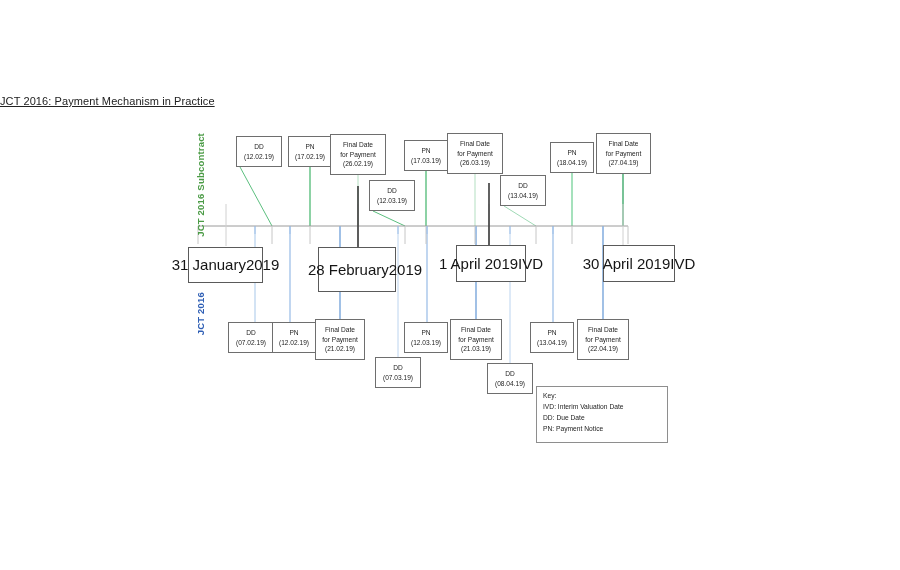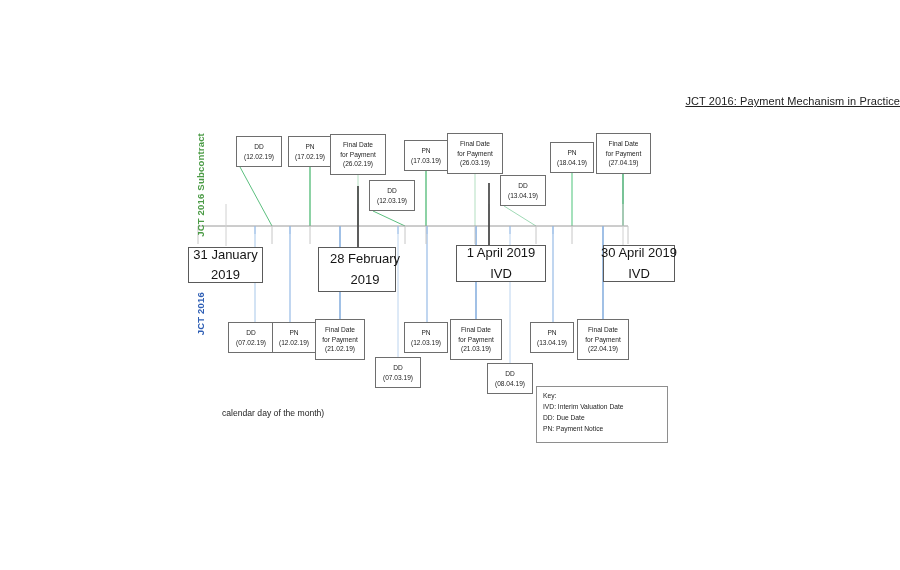--- a/index.html
+++ b/index.html
@@ -17,21 +17,21 @@
   }
   #canvas {
     position: absolute;
     left: 0; top: 0;
     width: 900px; height: 570px;
   }
   .title {
     position: absolute;
     left: 0; top: 95px;
     width: 900px;
-    text-align: right;
+    text-align: left;
     font-size: 11px;
     color: #222;
     text-decoration: underline;
     letter-spacing: .1px;
   }
   .axis-label {
     position: absolute;
     font-size: 9.5px;
     font-weight: bold;
     writing-mode: vertical-rl;
@@ -57,26 +57,26 @@
     justify-content: center;
     padding: 1px 2px;
   }
   .node .ln { display: block; white-space: nowrap; }
 
   .datebox {
     position: absolute;
     box-sizing: border-box;
     border: 1.1px solid #5a5a5a;
     background: #ffffff;
-    font-size: 13px;
+    font-size: 15px;
     line-height: 1.55;
     text-align: center;
     color: #151515;
     display: flex;
-    flex-direction: column;
+    flex-direction: row;
     align-items: center;
     justify-content: center;
   }
   .datebox .ln { display: block; white-space: nowrap; }
 
   #keybox {
     position: absolute;
     left: 536px; top: 386px;
     width: 132px; height: 57px;
     box-sizing: border-box;
@@ -246,32 +246,31 @@
   </div>
 <div id="date-boxes">
     <div class="datebox" style="left: 188px; top: 247px; width: 75px; height: 36px;">
       <span class="ln">31 January</span>
       <span class="ln">2019</span>
     </div>
     <div class="datebox" style="left: 318px; top: 247px; width: 78px; height: 45px; padding-left: 16px;">
       <span class="ln">28 February</span>
       <span class="ln">2019</span>
     </div>
-    <div class="datebox" style="left: 456px; top: 245px; width: 90px; height: 37px;">
+    <div class="datebox" style="left: 456px; top: 245px; width: 70px; height: 37px;">
       <span class="ln">1 April 2019</span>
       <span class="ln">IVD</span>
     </div>
     <div class="datebox" style="left: 587px; top: 245px; width: 72px; height: 37px; margin-left: 16px;">
       <span class="ln">30 April 2019</span>
       <span class="ln">IVD</span>
     </div>
   </div>
 
 <div id="keybox">
   <span class="ln">Key:</span>
   <span class="ln">IVD: Interim Valuation Date</span>
   <span class="ln">DD: Due Date</span>
   <span class="ln">PN: Payment Notice</span>
 </div>
 
 <div id="footnote">
-  <span class="ln">calendar day of the month)</span>
 </div>
 
 </body></html>

